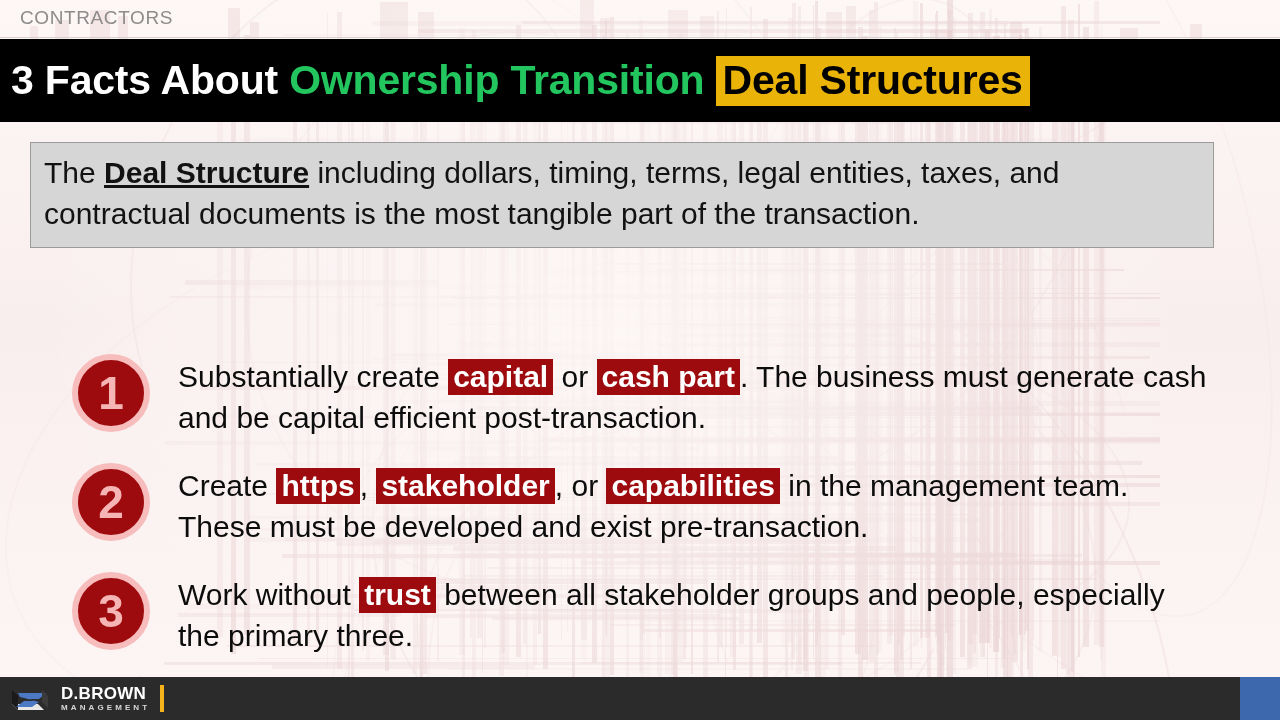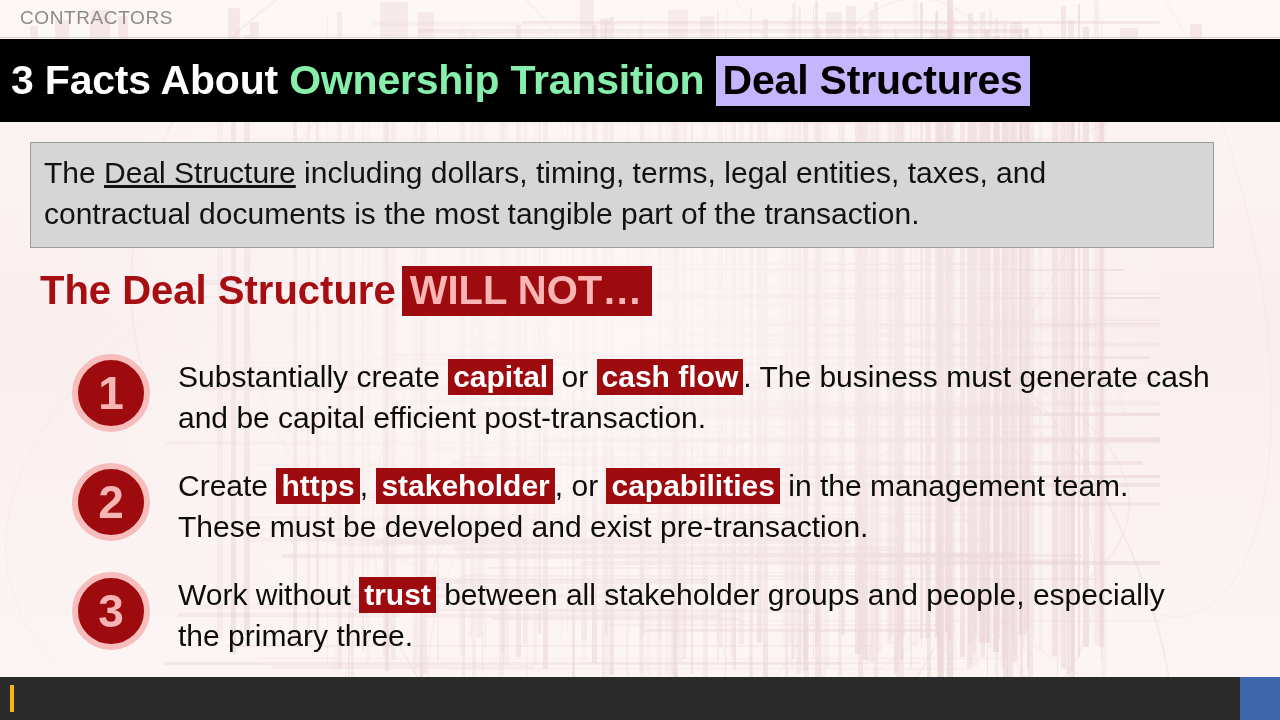--- a/index.html
+++ b/index.html
@@ -47,31 +47,31 @@
 
   
   .titlebar{
     position:absolute;left:0;top:39px;width:1280px;height:83px;background:#000;
     display:flex;align-items:center;
   }
   .title{
     font-size:41px;font-weight:bold;color:#ffffff;white-space:nowrap;
     padding-left:11px;letter-spacing:-.2px;
   }
-  .t-gold{color:#86efac;}
-  .t-hl{background:#c4b5fd;color:#000;padding:1px 7px 3px 7px;}
+  .t-gold{color:#22c55e;}
+  .t-hl{background:#eab308;color:#000;padding:1px 7px 3px 7px;}
 
   
   .statement{
     position:absolute;left:30px;top:142px;width:1184px;
     background:#d6d6d6;border:1px solid #9b9b9b;
     padding:9px 13px 12px 13px;box-sizing:border-box;
     font-size:30px;line-height:1.38;color:#121212;
   }
-  .statement b{font-weight:normal;text-decoration:underline;}
+  .statement b{font-weight:bold;text-decoration:underline;}
 
   
   .subhead{
     position:absolute;left:40px;top:268px;
     font-size:40px;font-weight:bold;color:#a70e11;white-space:nowrap;
   }
   .subhead .box{
     background:#9e0b0e;color:#f9b4b4;padding:2px 10px 4px 8px;margin-left:6px;
   }
 
@@ -502,35 +502,49 @@
 
   <div class="eyebrow">CONTRACTORS</div>
   <div class="eyebrow-rule"></div>
 
   <div class="titlebar">
     <div class="title"><span>3 Facts About </span><span class="t-gold">Ownership Transition</span><span> </span><span class="t-hl">Deal Structures</span></div>
   </div>
 
   <div class="statement"><span>The </span><b>Deal Structure</b><span> including dollars, timing, terms, legal entities, taxes, and contractual documents is the most tangible part of the transaction.</span></div>
 
-  <div class="subhead"><span>The Deal Structure</span><span class="box">WILL NOT…</span></div>
 
   <div class="list" id="list">
       <div class="item">
         <div class="badge">1</div>
-        <div class="itext"><span>Substantially create </span><span class="hl">capital</span><span> or </span><span class="hl">cash flow</span><span>. The business must generate cash and be capital efficient post-transaction.</span></div>
+        <div class="itext"><span>Substantially create </span><span class="hl">capital</span><span> or </span><span class="hl">cash part</span><span>. The business must generate cash and be capital efficient post-transaction.</span></div>
       </div>
       <div class="item">
         <div class="badge">2</div>
         <div class="itext"><span>Create </span><span class="hl">https</span><span>, </span><span class="hl">stakeholder</span><span>, or </span><span class="hl">capabilities</span><span> in the management team. These must be developed and exist pre-transaction.</span></div>
       </div>
       <div class="item">
         <div class="badge">3</div>
         <div class="itext"><span>Work without </span><span class="hl">trust</span><span> between all stakeholder groups and people, especially the primary three.</span></div>
       </div>
     </div>
 
   <div class="footer">
+    <div class="logo-wrap">
+      <div class="logo-mark">
+        <svg viewBox="0 0 46 30" width="46" height="30" aria-hidden="true">
+          <polygon points="4,20 30,20 36,26 10,26" fill="#e8e8e8"></polygon>
+          <polygon points="4,6 34,6 40,12 4,12" fill="#2d2d2d"></polygon>
+          <polygon points="4,6 4,20 10,26 10,12" fill="#1a1a1a"></polygon>
+          <path d="M10,9 L38,9 L31,15 L19,15 L31,18 L24,23 L8,23 L16,17 L28,17 L12,13 Z" fill="#4b79c4"></path>
+          <polygon points="34,6 40,12 40,24 34,18" fill="#3b3b3b"></polygon>
+        </svg>
+      </div>
+      <div class="logo-txt">
+        <div class="logo-name">D.BROWN</div>
+        <div class="logo-sub">MANAGEMENT</div>
+      </div>
+    </div>
     <div class="divider"></div>
     <div class="footer-blue"></div>
   </div>
 
 </div>
 
 </body></html>

